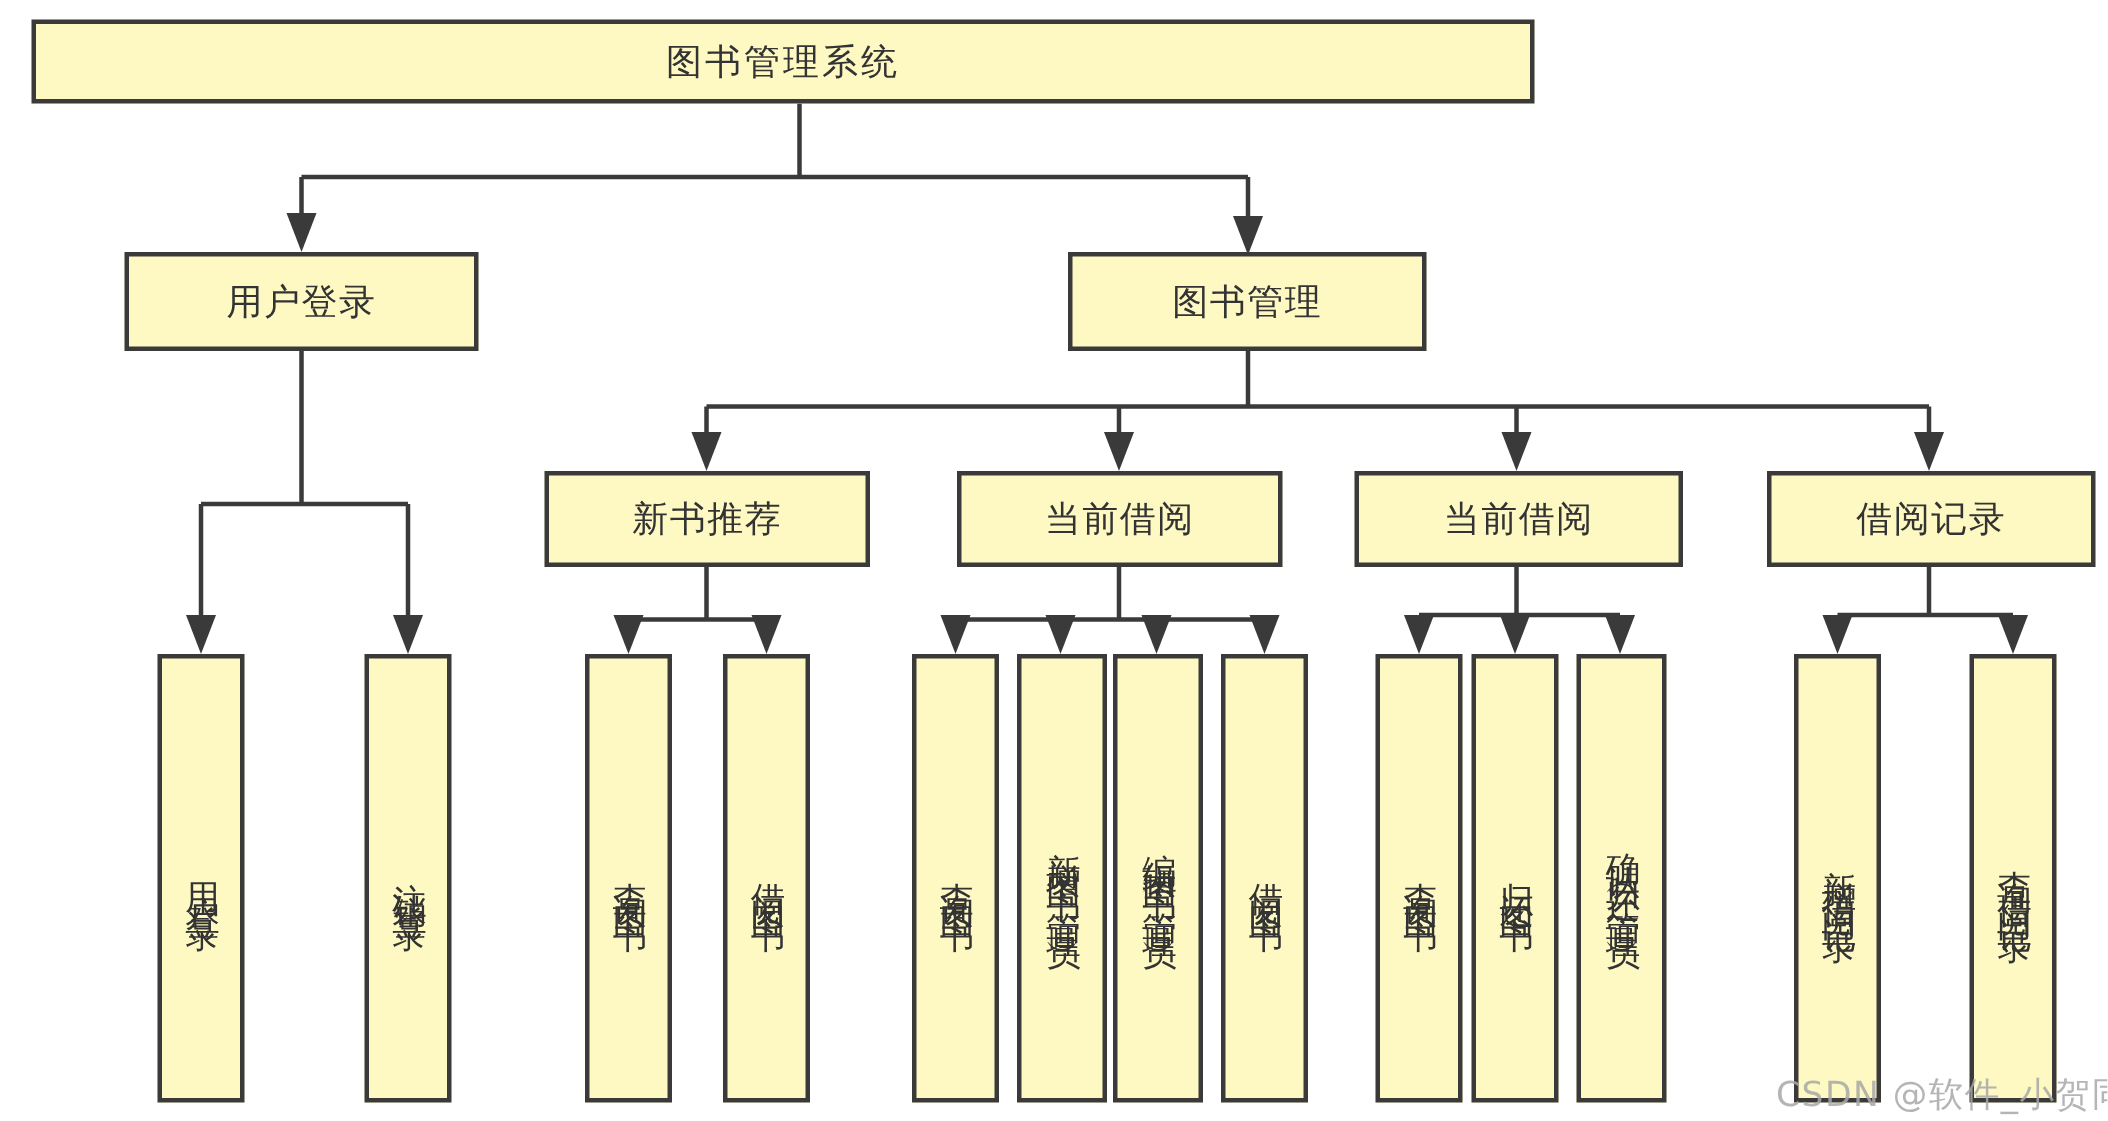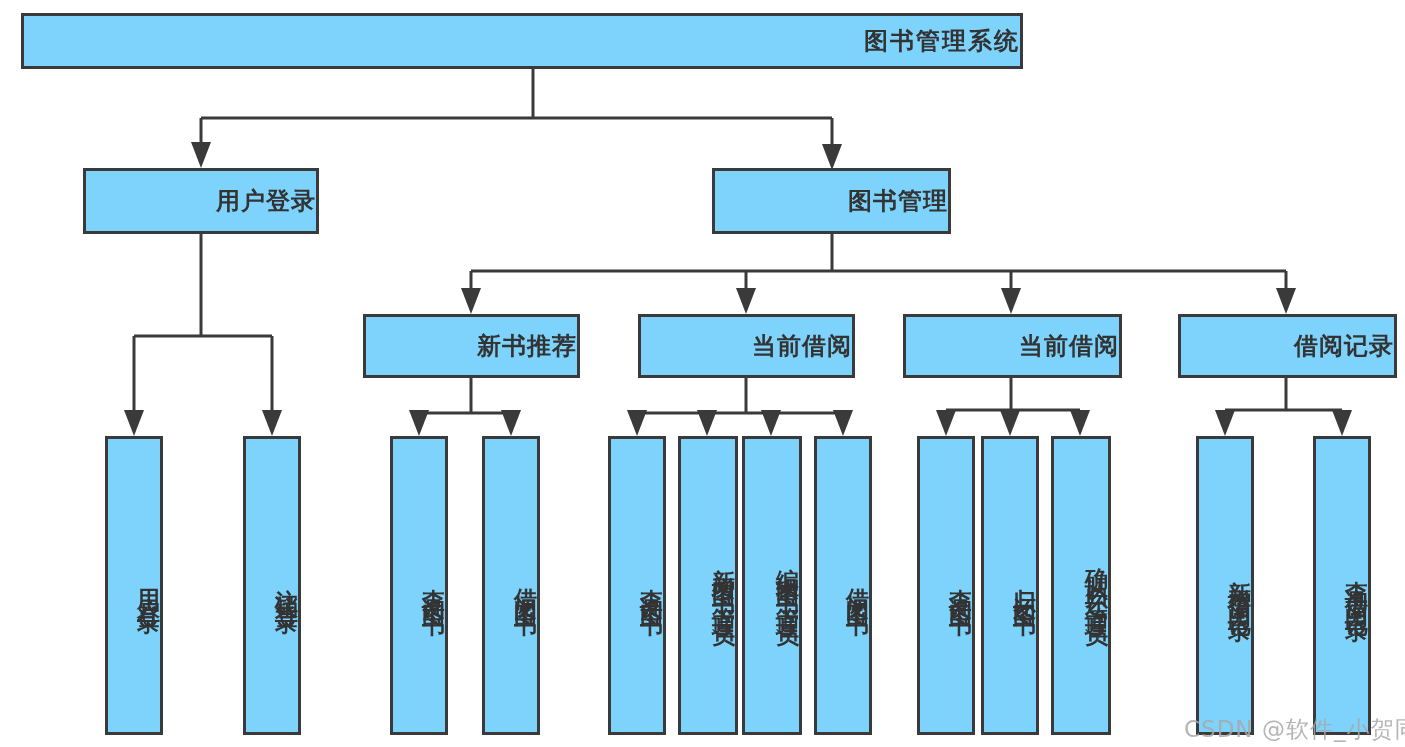--- a/index.html
+++ b/index.html
@@ -17,26 +17,25 @@
   }
   #wires {
     position: absolute;
     left: 0; top: 0;
     z-index: 1;
   }
   .node {
     position: absolute;
     box-sizing: border-box;
     border: 3px solid #3a3a3a;
-    background: #7dd3fc;
+    background: #fef9c3;
     display: flex;
     align-items: center;
-    justify-content: flex-end;
+    justify-content: center;
     z-index: 2;
-    font-weight: bold;
   }
   .node .lbl {
     color: #333333;
     white-space: nowrap;
   }
   .h-node .lbl {
     font-size: 24px;
     letter-spacing: 1px;
   }
   .root-node .lbl {

